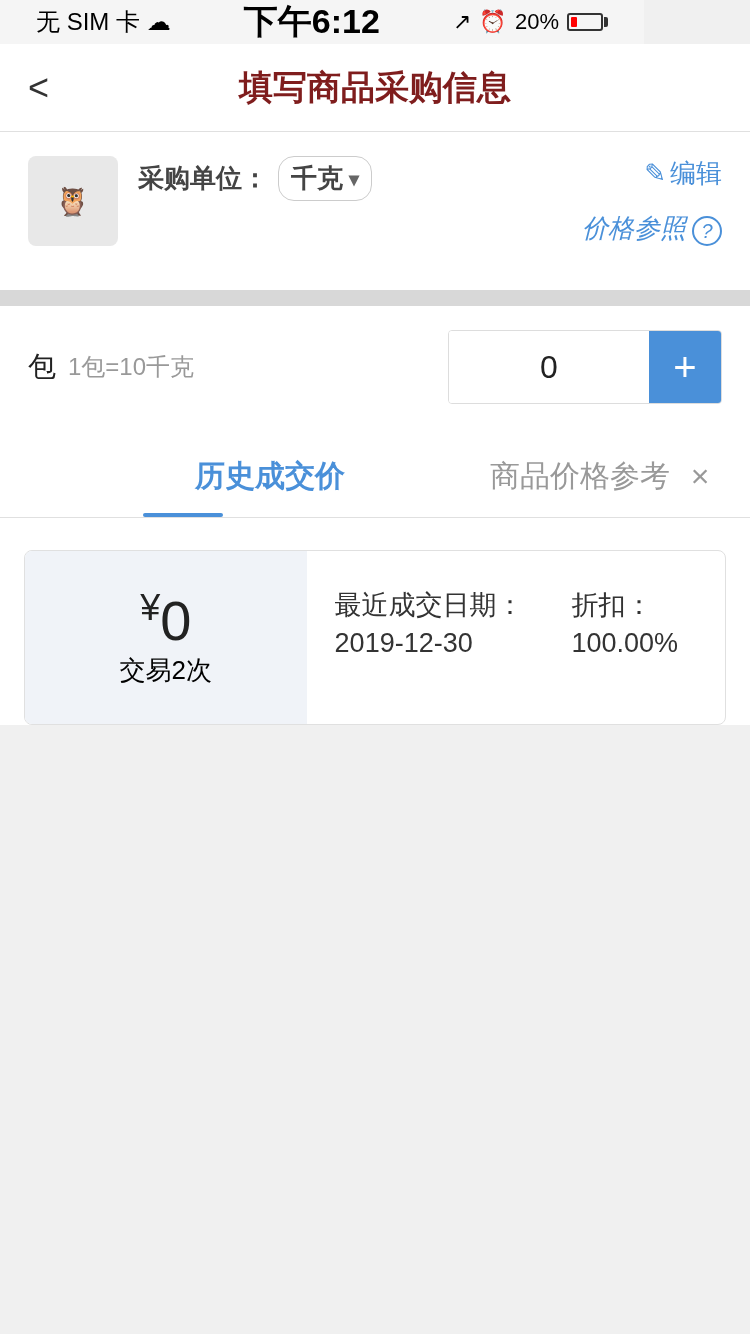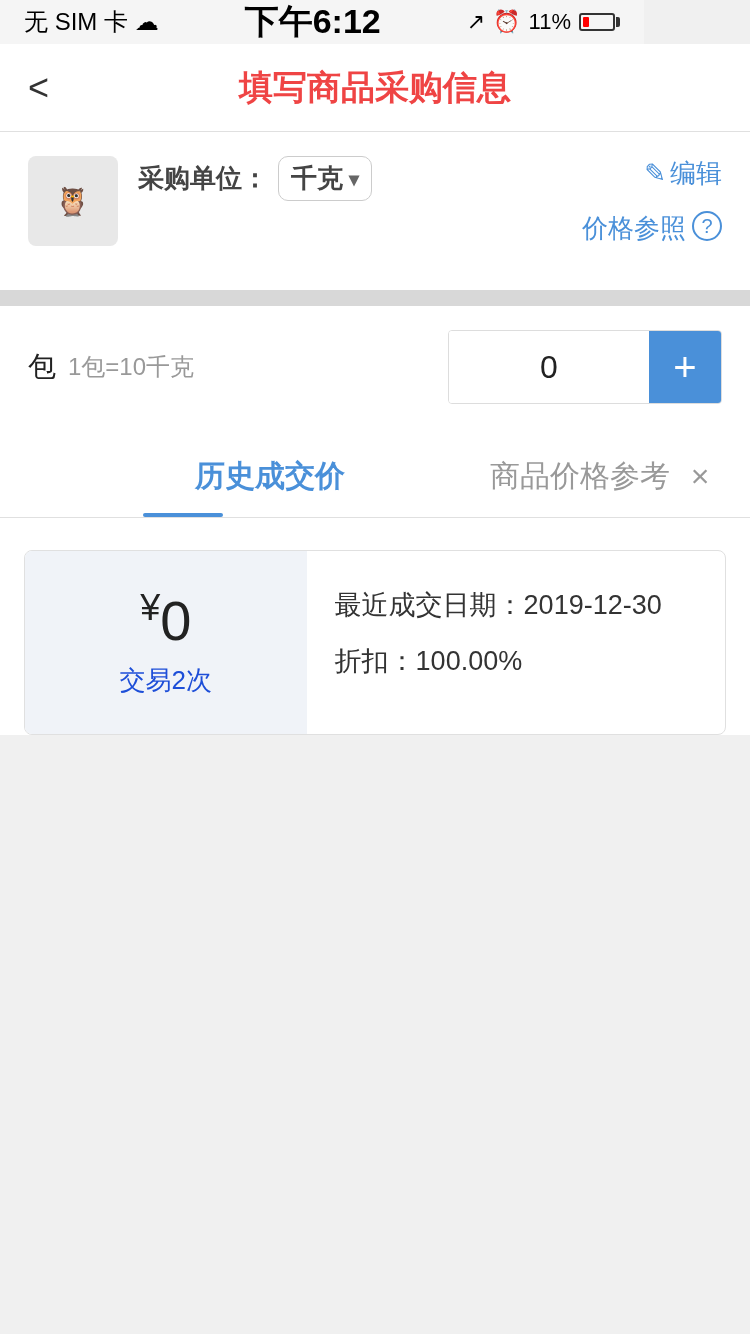--- a/index.html
+++ b/index.html
@@ -13,21 +13,21 @@
     }
 
     
     .status-bar {
       width: 644px;
       height: 44px;
       background: #f5f5f5;
       display: flex;
       align-items: center;
       justify-content: space-between;
-      padding: 0 24px;
+      padding: 0 36px;
       font-size: 24px;
       font-weight: 500;
     }
     .status-left {
       display: flex;
       align-items: center;
       gap: 8px;
       font-size: 24px;
     }
     .status-center {
@@ -82,21 +82,21 @@
     .header-back {
       position: absolute;
       left: 28px;
       font-size: 36px;
       color: #333;
       cursor: pointer;
     }
     .header-title {
       font-size: 34px;
       font-weight: 600;
-      color: #ef4444;
+      color: #7f1d1d;
     }
 
     
     .product-card {
       width: 750px;
       background: #ffffff;
       padding: 24px 28px;
       margin-top: 0;
     }
     .product-header {
@@ -135,21 +135,21 @@
     .product-unit-row {
       display: flex;
       align-items: center;
       gap: 10px;
       font-size: 26px;
       color: #444;
       font-weight: bold;
     }
     .unit-select {
       border: 1px solid #ccc;
-      border-radius: 10px;
+      border-radius: 16px;
       padding: 4px 12px;
       font-size: 26px;
       color: #444;
       background: #fff;
       display: flex;
       align-items: center;
       gap: 6px;
     }
     .unit-arrow {
       font-size: 20px;
@@ -165,22 +165,23 @@
     }
     .product-actions {
       display: flex;
       align-items: flex-end;
       justify-content: flex-end;
     }
     .price-ref {
       font-size: 26px;
       color: #4a90d9;
       display: flex;
-      align-items: flex-start;
+      align-items: flex-end;
       gap: 6px;
+      font-style: italic;
     }
     .price-ref-icon {
       width: 30px;
       height: 30px;
       border: 2px solid #4a90d9;
       border-radius: 50%;
       display: flex;
       align-items: center;
       justify-content: center;
       font-size: 20px;
@@ -317,28 +318,26 @@
       font-size: 56px;
       color: #222;
       font-weight: 400;
     }
     .history-price-symbol {
       font-size: 36px;
       vertical-align: super;
     }
     .history-count {
       font-size: 26px;
-      color: #1d4ed8;
-      margin-top: 10px;
+      color: #000000;
     }
     .history-right {
       flex: 1.5;
       padding: 36px 28px;
       display: flex;
-      flex-direction: column;
       gap: 18px;
     }
     .history-detail-row {
       font-size: 27px;
       color: #333;
       line-height: 1.4;
     }
 
     
     .main-content {
@@ -350,21 +349,21 @@
 <body>
 
 <div class="status-bar">
   <div class="status-left">
     <span>无 SIM 卡 ☁</span>
   </div>
   <div class="status-center">下午6:12</div>
   <div class="status-right">
     <span>↗</span>
     <span>⏰</span>
-    <span>11%</span>
+    <span>20%</span>
     <div class="battery-icon">
       <div class="battery-body">
         <div class="battery-fill"></div>
       </div>
       <div class="battery-tip"></div>
     </div>
   </div>
 </div>
 
 <div class="header">

